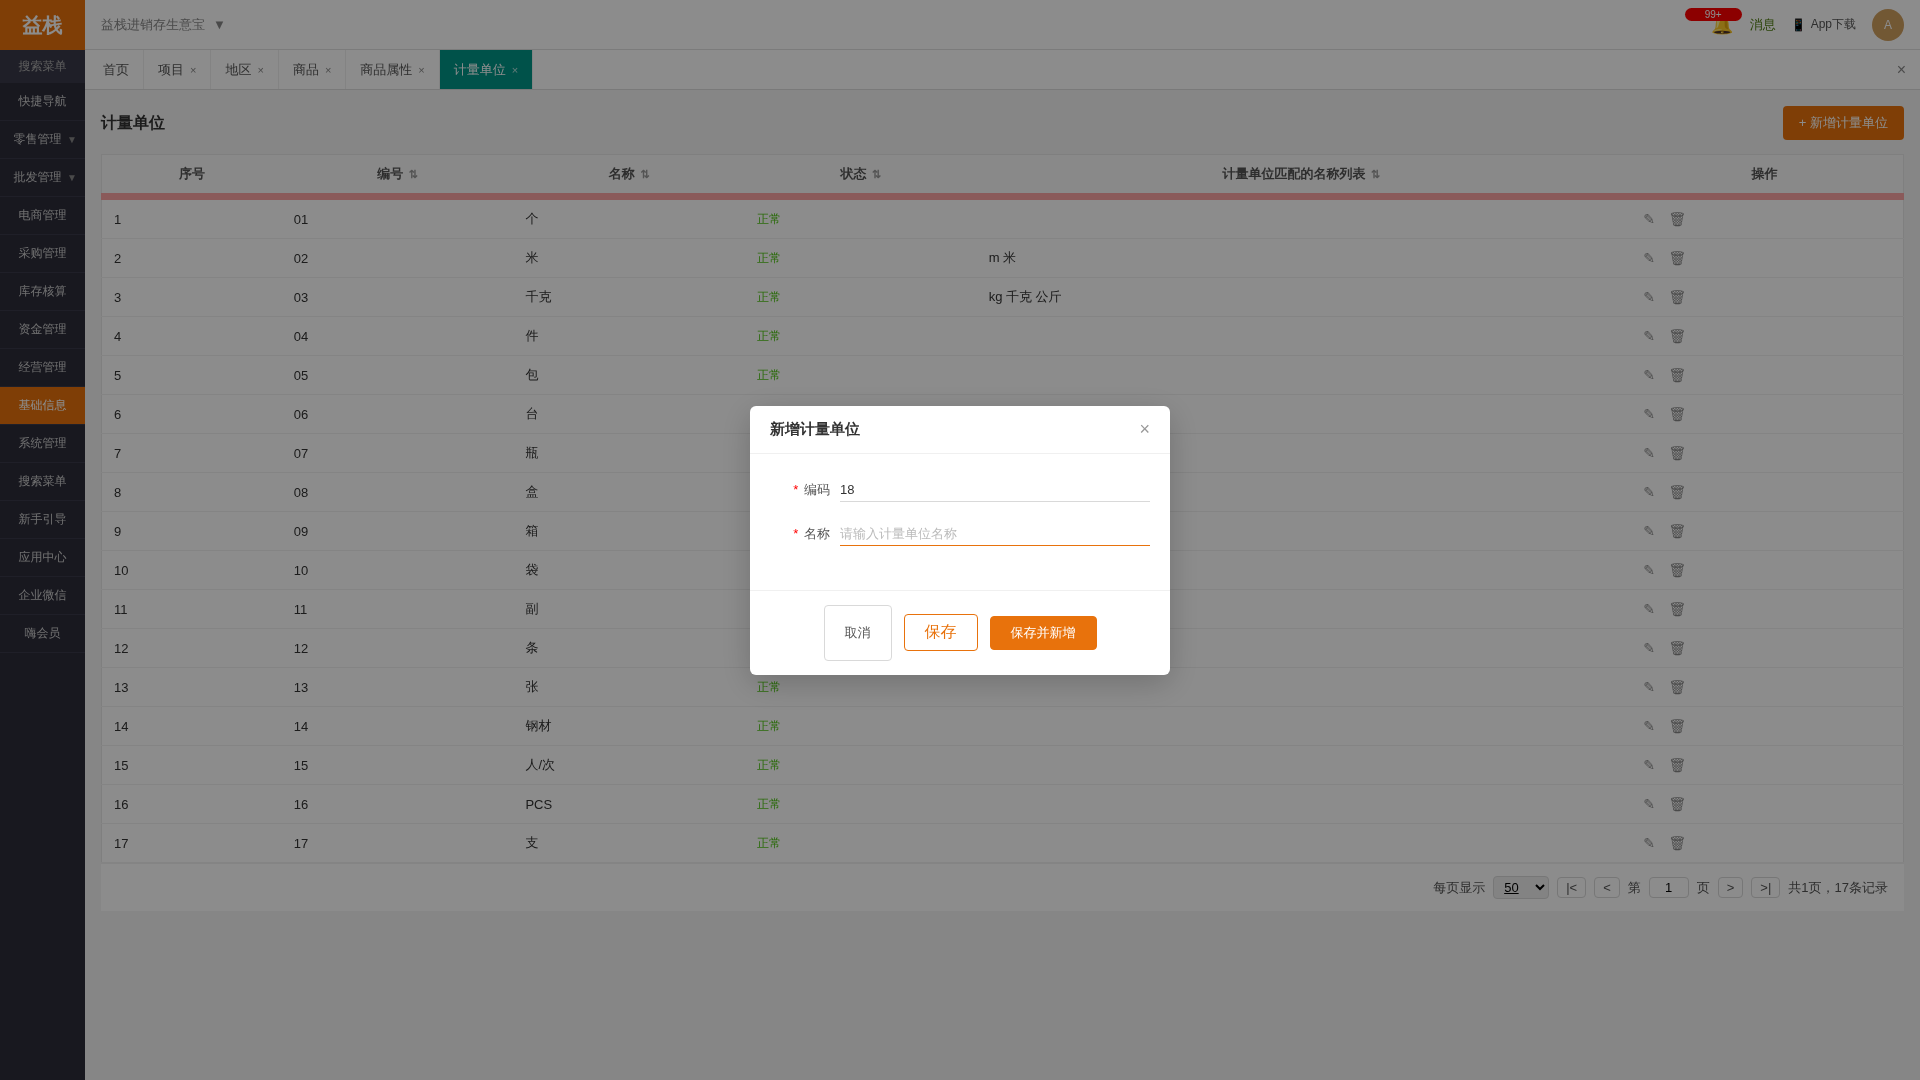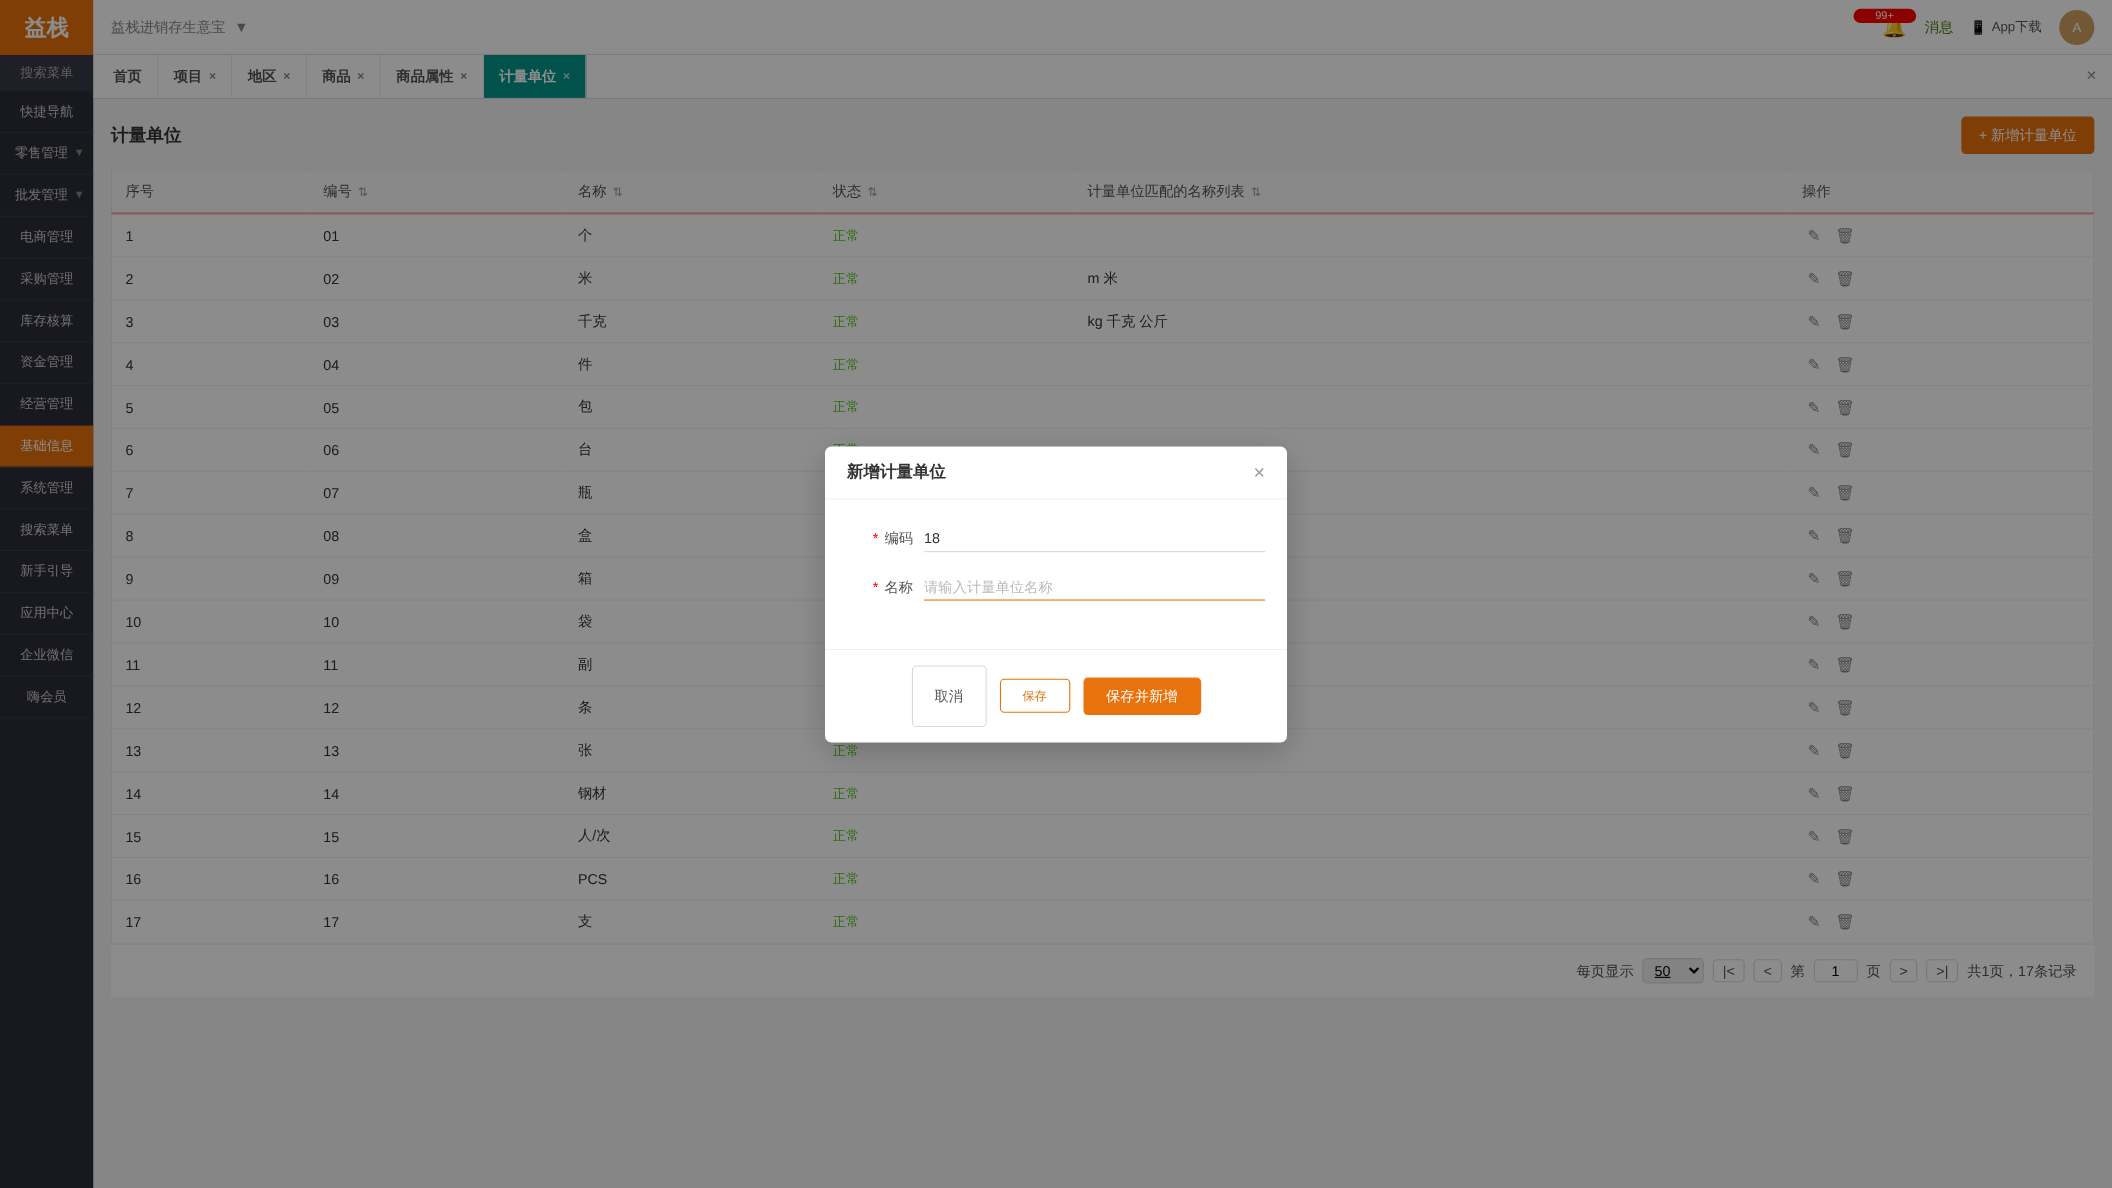--- a/index.html
+++ b/index.html
@@ -89,21 +89,20 @@
     .tab {
       display: flex;
       align-items: center;
       padding: 0 14px;
       font-size: 13px;
       color: #555;
       cursor: pointer;
       border-right: 1px solid #eee;
       gap: 6px;
       white-space: nowrap;
-      font-weight: bold;
     }
     .tab.active {
       background: #009688;
       color: white;
     }
     .tab .tab-close { font-size: 11px; opacity: 0.7; }
     .tab-close-all { margin-left: auto; display: flex; align-items: center; padding: 0 10px; color: #888; cursor: pointer; font-size: 16px; }
 
     
     .content {
@@ -134,24 +133,24 @@
     
     .data-table {
       width: 100%;
       background: white;
       border-collapse: collapse;
       border: 1px solid #e8e8e8;
     }
     .data-table th {
       background: #fafafa;
       padding: 10px 12px;
-      text-align: left;
-      font-weight: 400;
+      text-align: center;
+      font-weight: 700;
       color: #555;
-      border-bottom: 2px solid #fca5a5;
+      border-bottom: 7px solid #fca5a5;
       font-size: 13px;
     }
     .data-table td {
       padding: 9px 12px;
       border-bottom: 1px solid #f0f0f0;
       font-size: 13px;
       color: #333;
     }
     .status-normal {
       color: #52c41a;
@@ -287,21 +286,21 @@
       font-size: 13px;
       color: #555;
     }
     .btn-save {
       border: 1px solid #e8720c;
       background: white;
       color: #e8720c;
       padding: 7px 20px;
       border-radius: 4px;
       cursor: pointer;
-      font-size: 11px;
+      font-size: 16px;
     }
     .btn-save-continue {
       background: #e8720c;
       border: 1px solid #e8720c;
       color: white;
       padding: 7px 20px;
       border-radius: 4px;
       cursor: pointer;
       font-size: 13px;
     }

